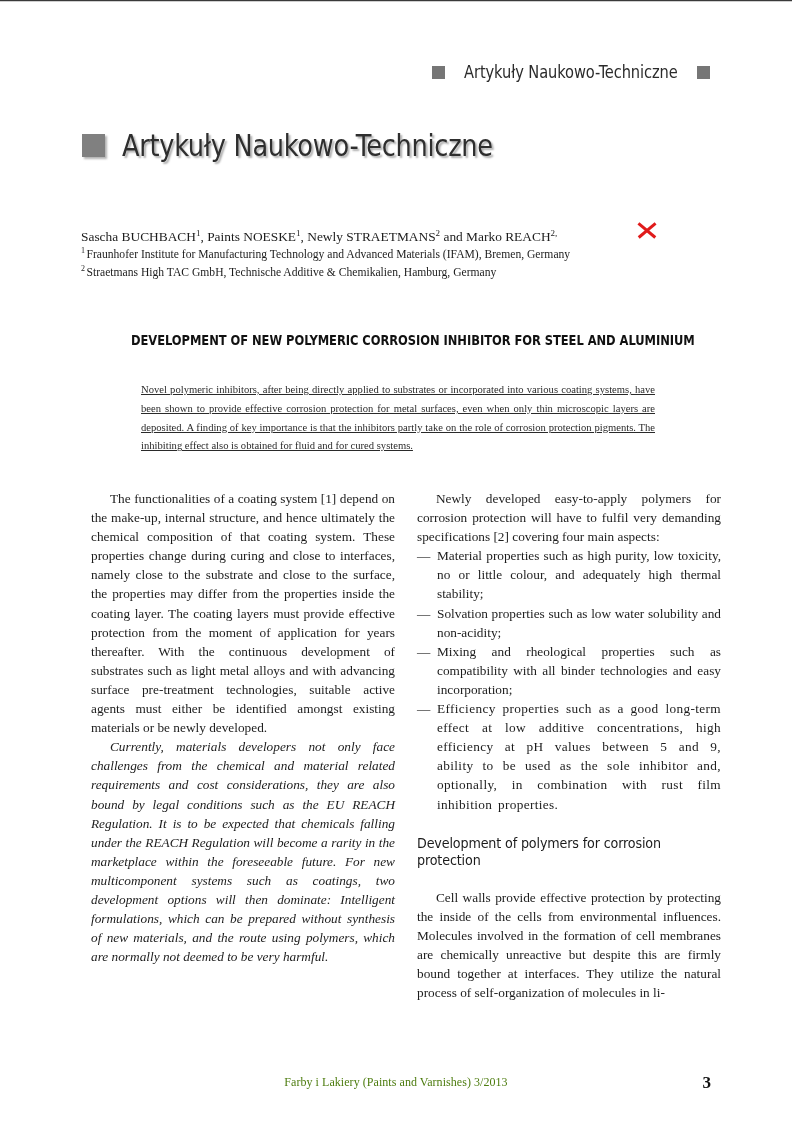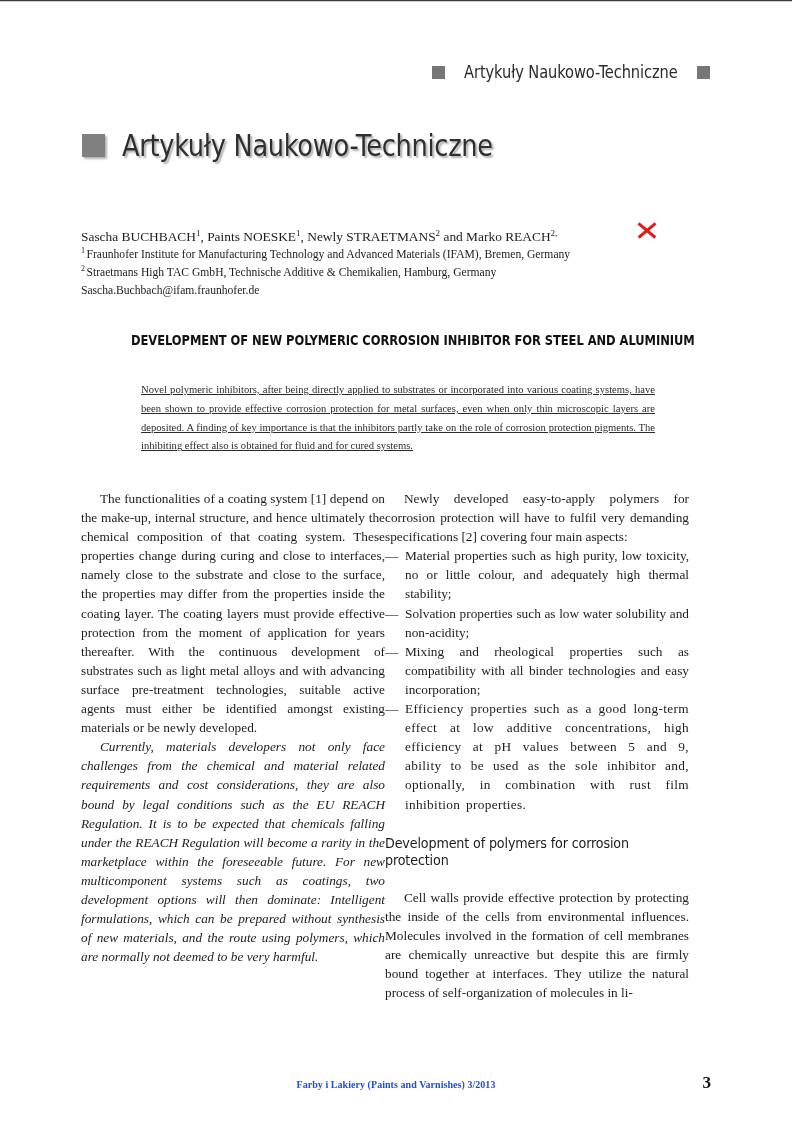--- a/index.html
+++ b/index.html
@@ -121,23 +121,23 @@
     width: 514px;
     font-size: 10.6px;
     line-height: 18.8px;
     text-align: justify;
     color: #2a2a2a;
     text-decoration: underline;
   }
 
   
   .columns {
-    position: absolute; top: 489px; left: 81px;
+    position: absolute; top: 489px; left: 91px;
     width: 630px; height: 540px;
-    display: flex; 
+    display: flex; gap: 22px;
   }
   .col { width: 304px; }
   .col p {
     margin: 0;
     font-size: 13.3px;
     line-height: 19.1px;
     text-align: justify;
     text-indent: 19px;
     color: #1c1c1c;
     -webkit-hyphens: none; hyphens: none;
@@ -172,23 +172,23 @@
   }
   .after-subhead { margin-top: 19px !important; }
 
   
   .footer {
     position: absolute; left: 81px; bottom: 32px;
     width: 630px;
     display: flex; align-items: baseline; justify-content: center;
   }
   .footer-title {
-    font-size: 10px;
-    font-weight: bold;
-    color: #1d4ed8;
+    font-size: 12px;
+    font-weight: normal;
+    color: #4d7c0f;
     letter-spacing: 0.05px;
   }
   .footer-pageno {
     position: absolute; right: 0; bottom: -3px;
     font-size: 17px;
     font-weight: bold;
     color: #111;
   }
 </style>
 </head>
@@ -214,21 +214,20 @@
         <i></i>
         <i></i>
       </span>
   </div>
   <div class="affil-line">
     <sup>1</sup><span>Fraunhofer Institute for Manufacturing Technology and Advanced Materials (IFAM), Bremen, Germany</span>
   </div>
   <div class="affil-line">
     <sup>2</sup><span>Straetmans High TAC GmbH, Technische Additive &amp; Chemikalien, Hamburg, Germany</span>
   </div>
-  <div class="email-line">Sascha.Buchbach@ifam.fraunhofer.de</div>
 </div>
 
 <div class="article-title">DEVELOPMENT OF NEW POLYMERIC CORROSION INHIBITOR FOR STEEL AND ALUMINIUM</div>
 
 <div class="abstract">Novel polymeric inhibitors, after being directly applied to substrates or incorporated into various coating systems, have been shown to provide effective corrosion protection for metal surfaces, even when only thin microscopic layers are deposited. A finding of key importance is that the inhibitors partly take on the role of corrosion protection pigments. The inhibiting effect also is obtained for fluid and for cured systems.</div>
 
 <div class="columns">
 
   <div class="col">
     <p>The functionalities of a coating system [1] depend on the make-up, internal structure, and hence ultimately the chemical composition of that coating system. These properties change during curing and close to interfaces, namely close to the substrate and close to the surface, the properties may differ from the properties inside the coating layer. The coating layers must provide effective protection from the moment of application for years thereafter. With the continuous development of substrates such as light metal alloys and with advancing surface pre-treatment technologies, suitable active agents must either be identified amongst existing materials or be newly developed.</p>

